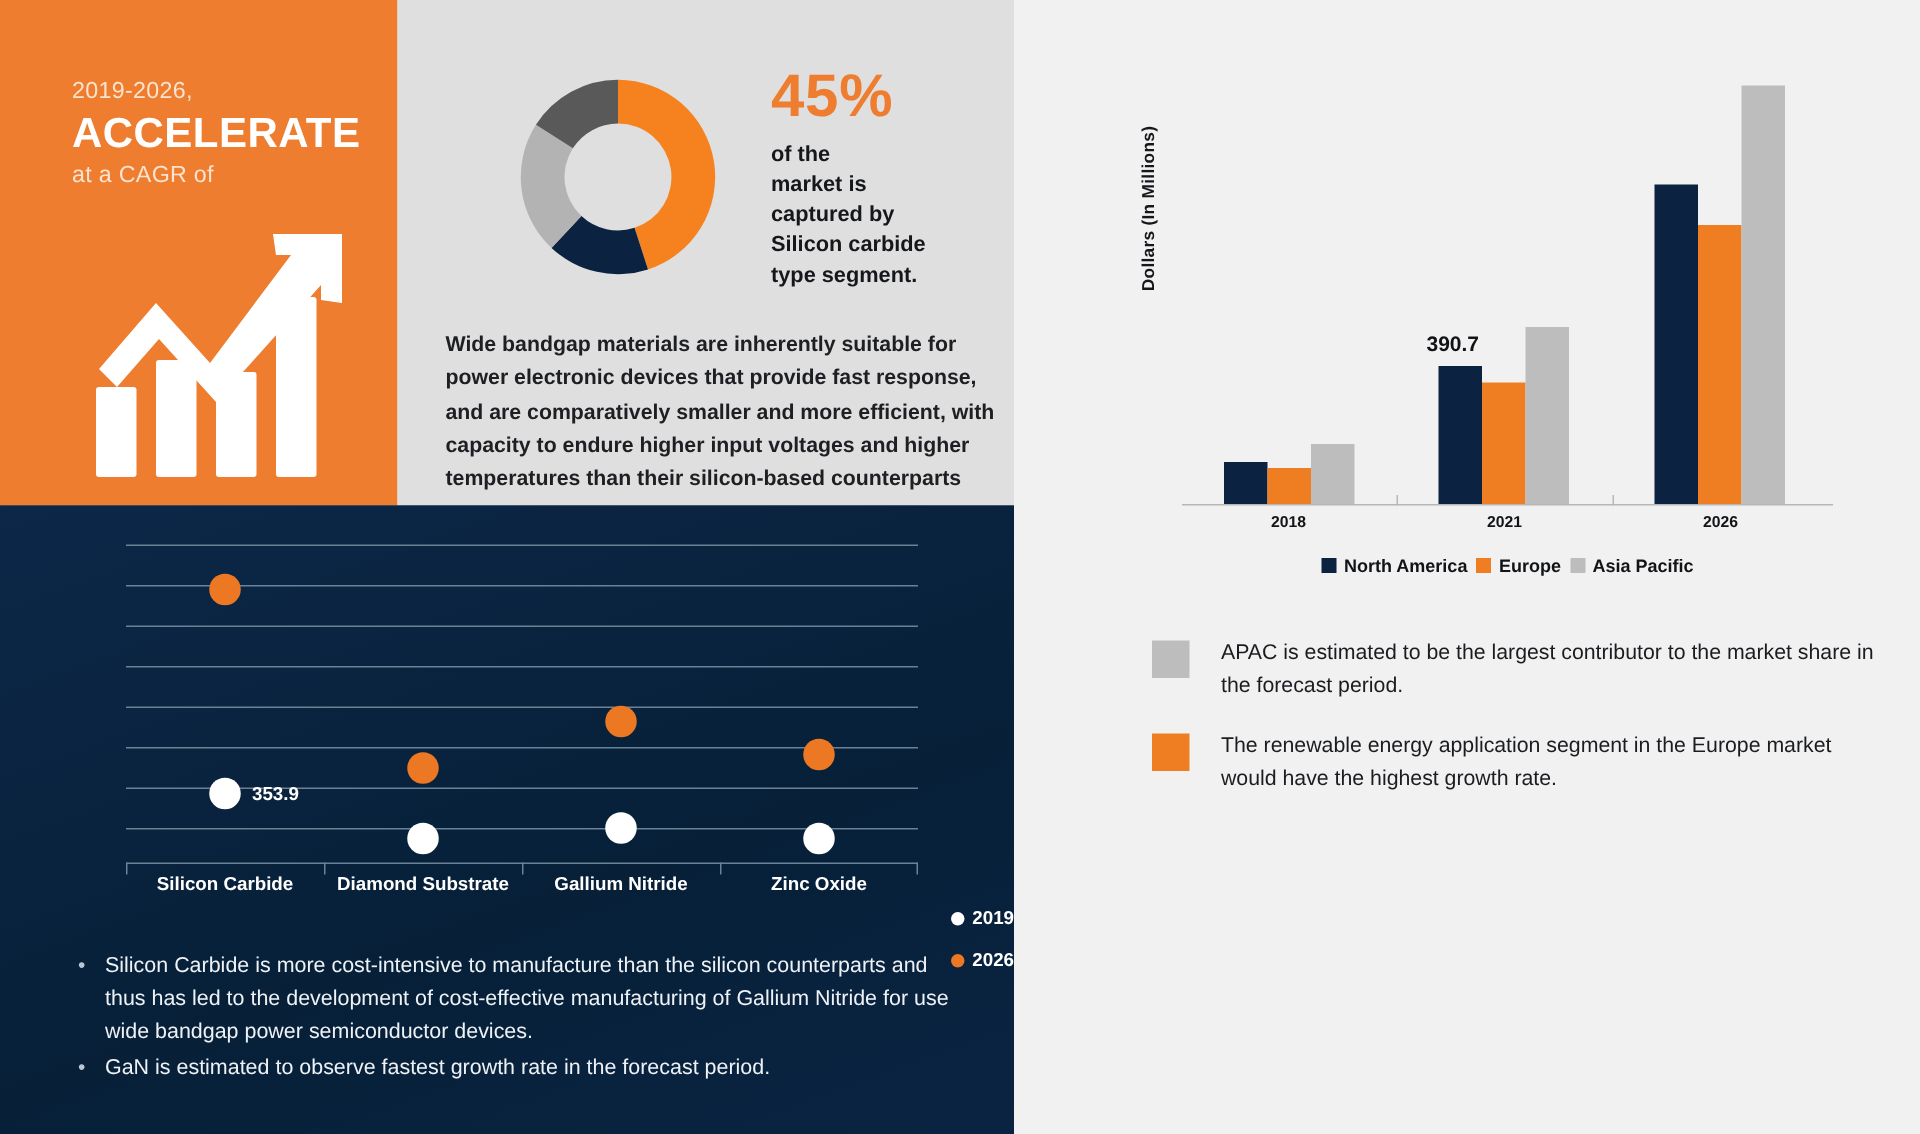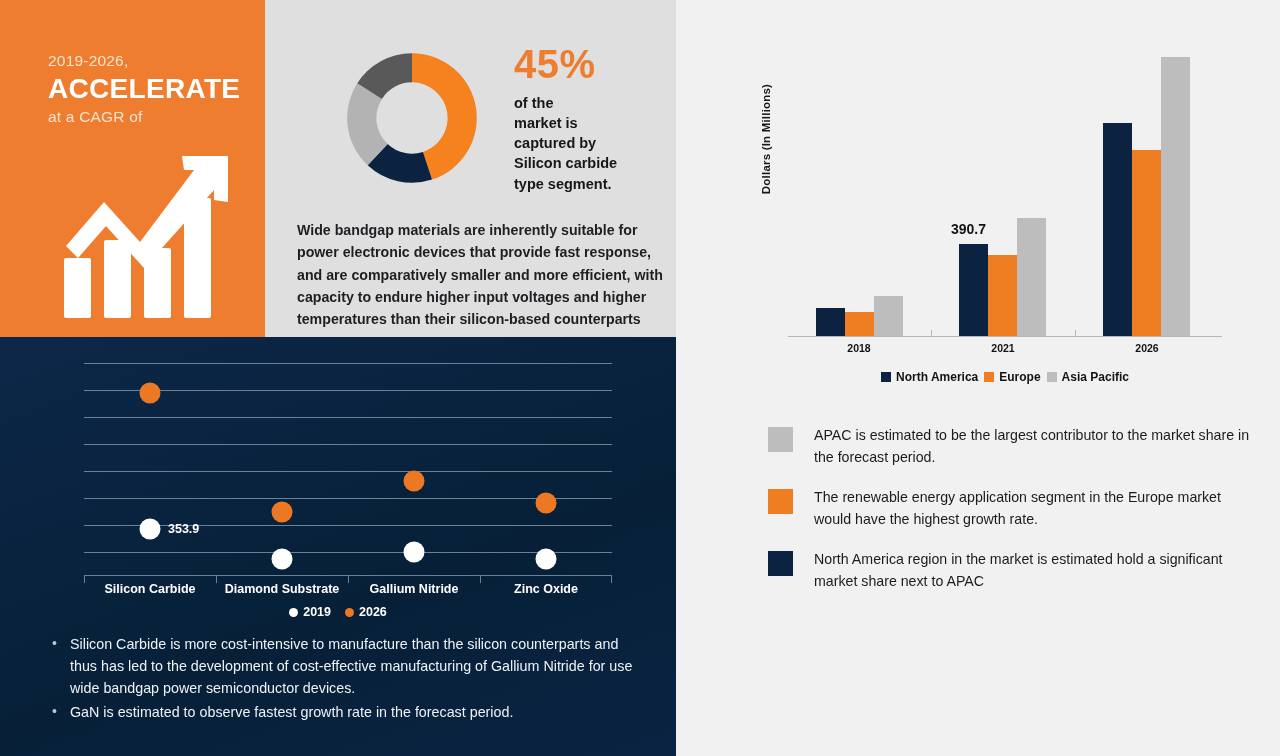--- a/index.html
+++ b/index.html
@@ -146,22 +146,23 @@
     flex: 1;
     text-align: center;
     color: #ffffff;
     font-size: 12.5px;
     font-weight: bold;
     white-space: nowrap;
   }
   .dot-legend {
     position: absolute; left: 0; top: 268px;
     width: 676px;
-    display: flex; justify-content: center; align-items: flex-start;
+    display: flex; justify-content: center; align-items: flex-end;
     gap: 14px;
+    flex-direction: column;
   }
   .dot-legend-item {
     display: flex; align-items: center; gap: 5px;
     color: #ffffff; font-size: 12.5px; font-weight: bold;
   }
   .dot-legend-swatch {
     width: 9px; height: 9px; border-radius: 50%;
   }
   .bullets {
     position: absolute; left: 46px; top: 296px;
@@ -436,20 +437,16 @@
 
     <div class="notes">
       <div class="note">
         <div class="note-swatch" style="background:#bdbdbd;"></div>
         <div class="note-text">APAC is estimated to be the largest contributor to the market share in the forecast period.</div>
       </div>
       <div class="note">
         <div class="note-swatch" style="background:#ef7e23;"></div>
         <div class="note-text">The renewable energy  application segment in the Europe market would have the highest growth rate.</div>
       </div>
-      <div class="note">
-        <div class="note-swatch" style="background:#0b2340;"></div>
-        <div class="note-text">North America region in the market is estimated hold a significant market share next to APAC</div>
-      </div>
     </div>
 
   </div>
 </div>
 
 </body></html>

